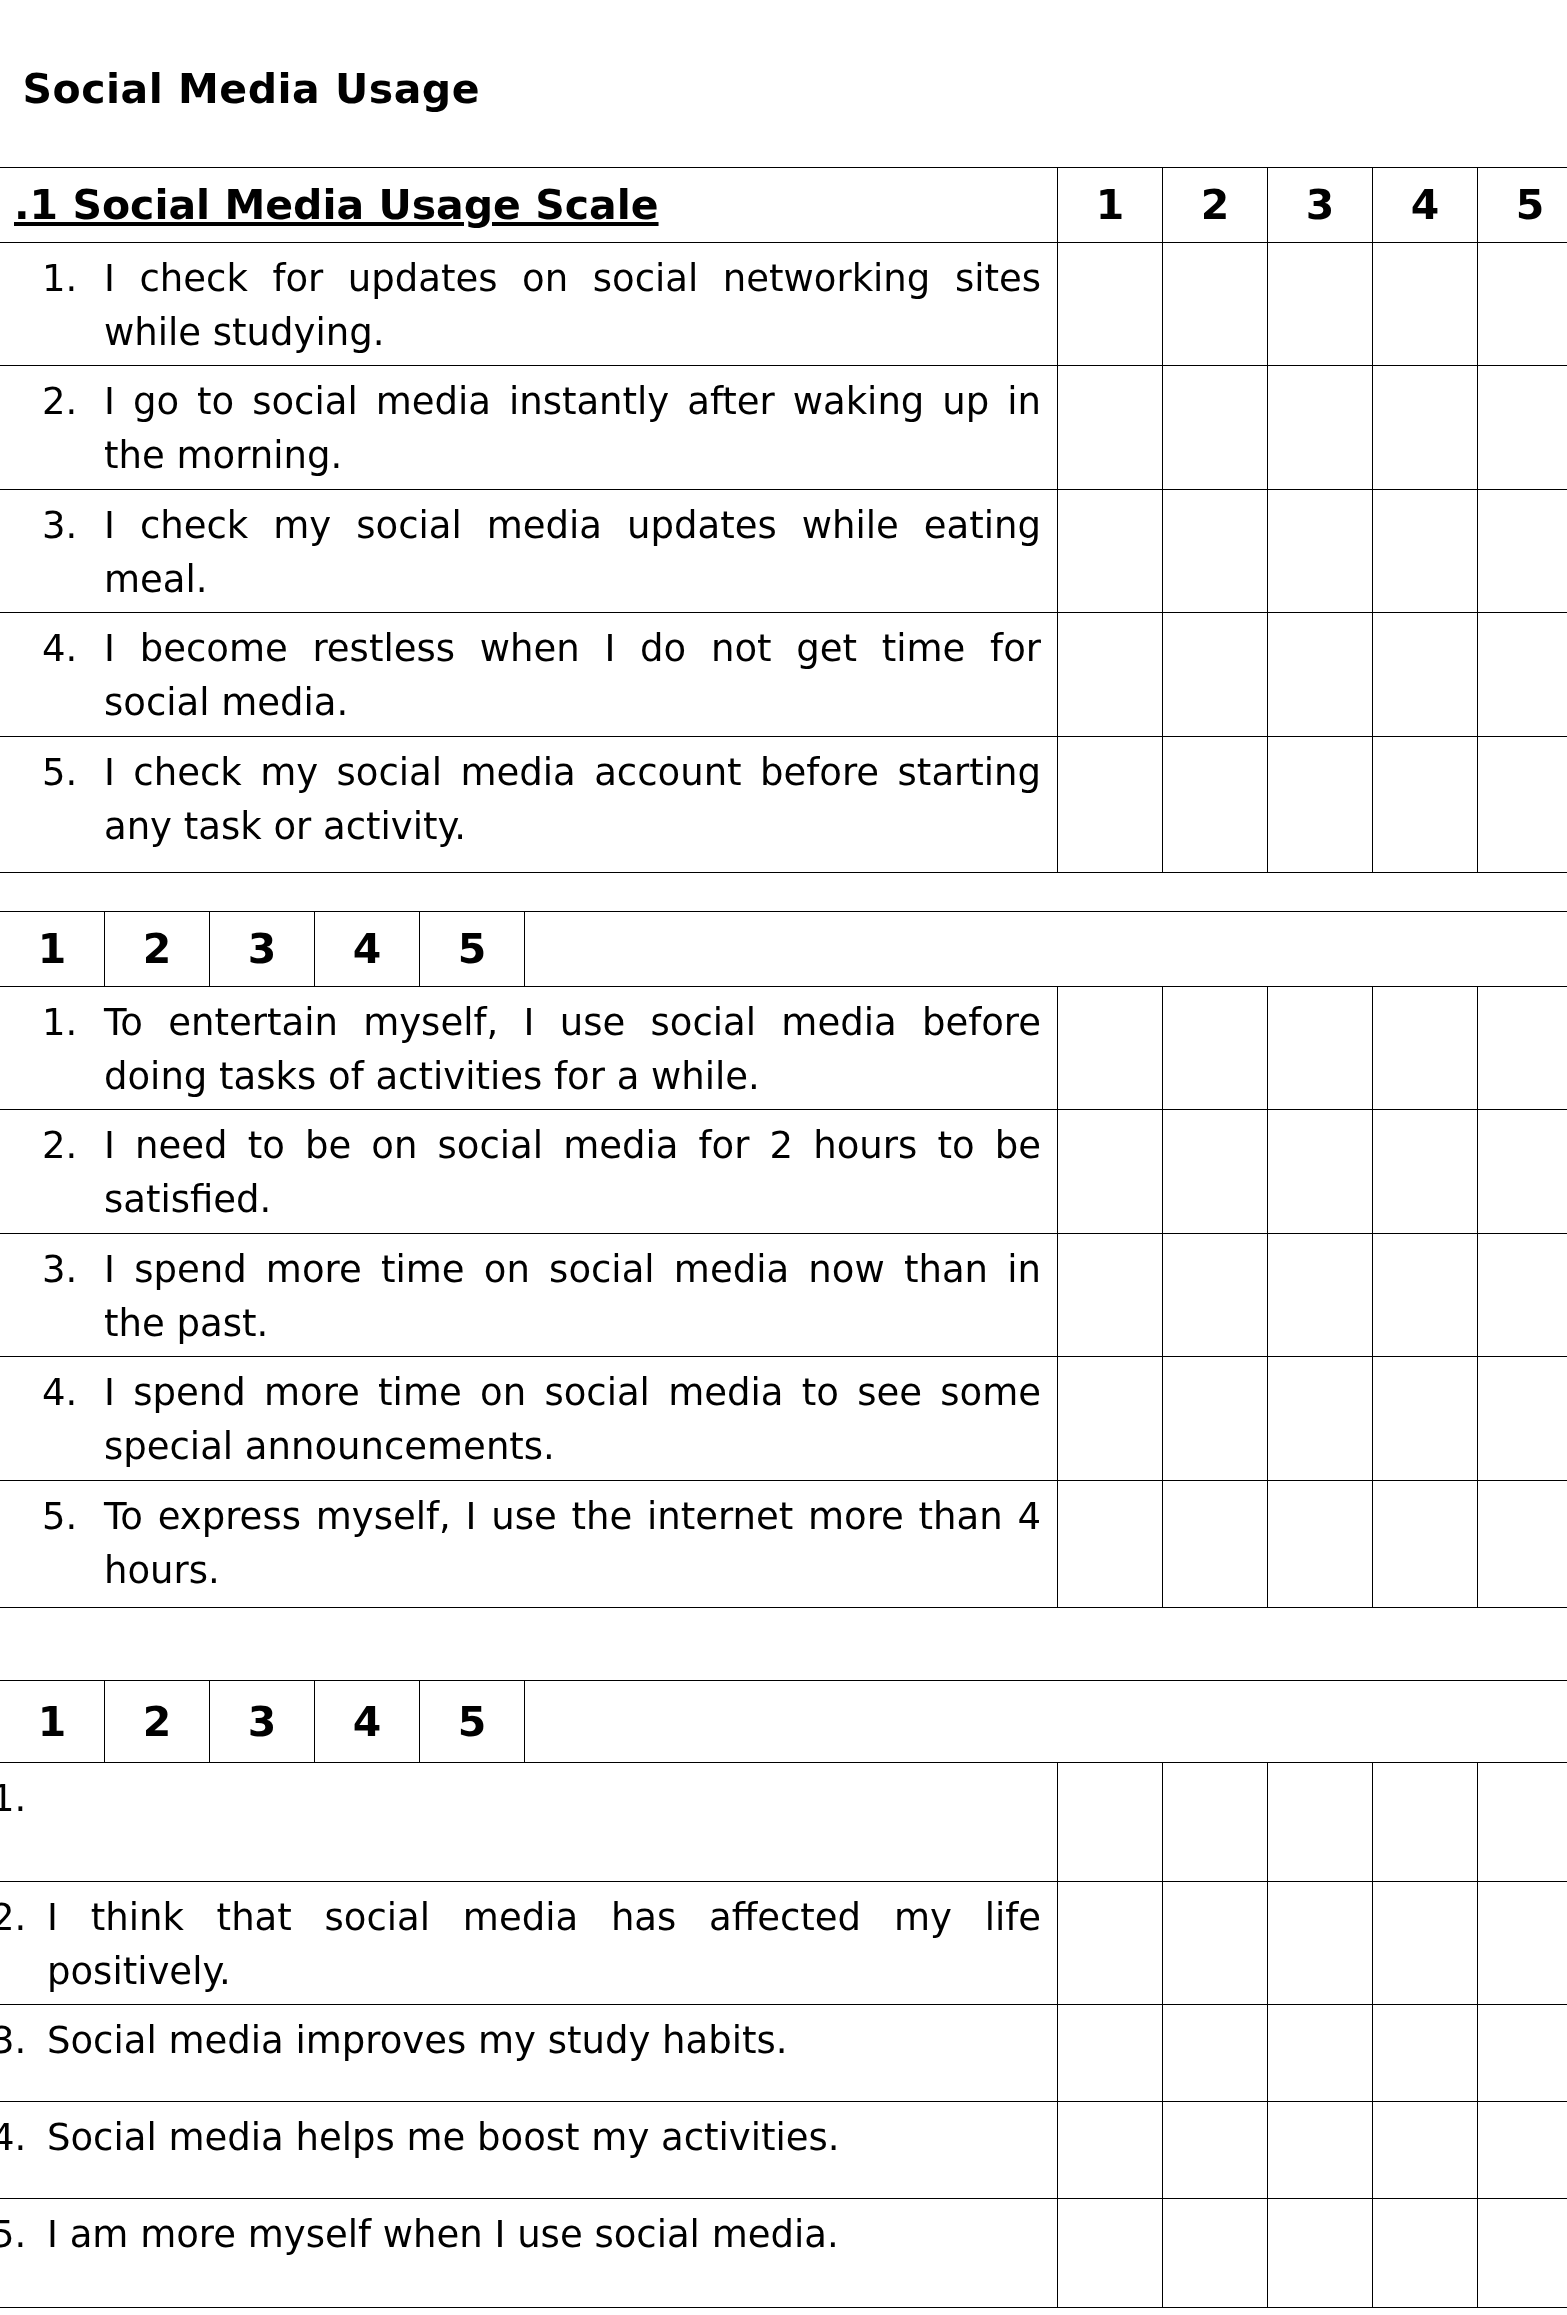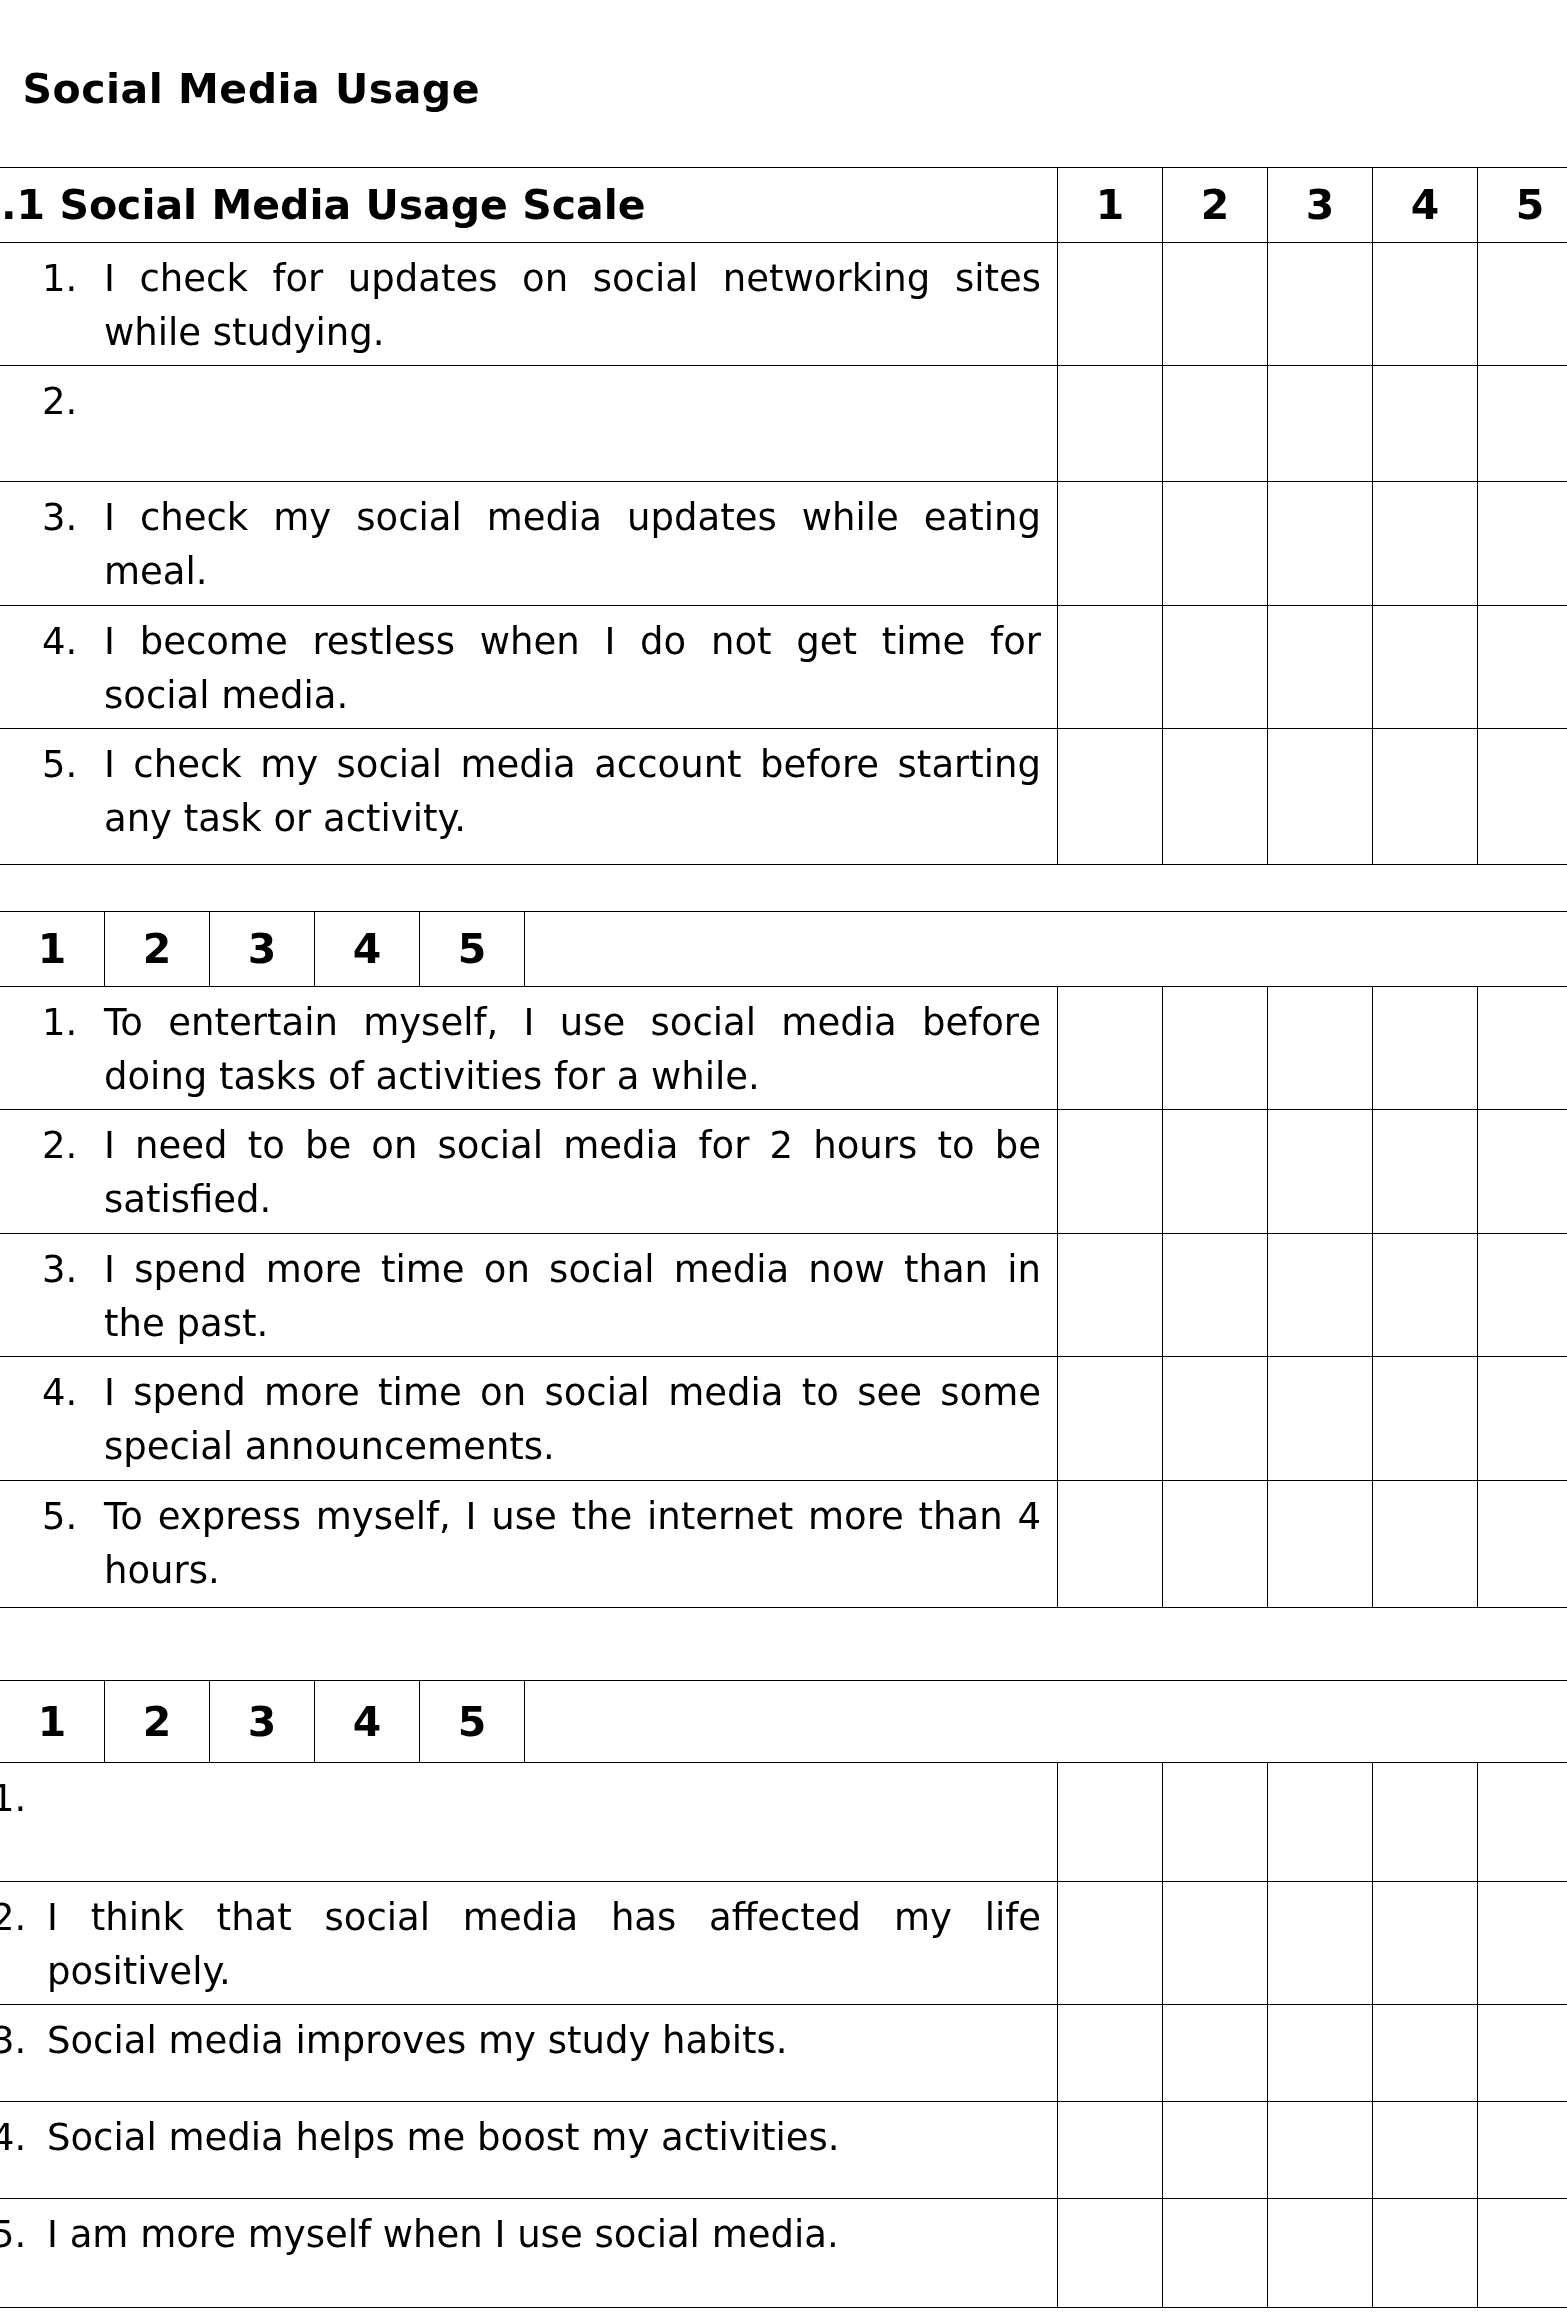--- a/index.html
+++ b/index.html
@@ -43,23 +43,24 @@
     border-bottom: 1.8px solid #000;
     height: 74px;
   }
   .t3 .hrow { height: 81px; }
   .hcell {
     width: 1058px;
     box-sizing: border-box;
     border-right: 1.8px solid #000;
     display: flex;
     align-items: center;
-    padding-left: 1px;
+    padding-left: 14px;
     font-size: 41px;
     font-weight: bold;
+    text-decoration: underline;
   }
   .rcell {
     width: 105px;
     box-sizing: border-box;
     border-right: 1.8px solid #000;
     display: flex;
     align-items: center;
     justify-content: center;
   }
   .rhead {
@@ -126,20 +127,21 @@
       </div>
       <div class="rcell"></div>
       <div class="rcell"></div>
       <div class="rcell"></div>
       <div class="rcell"></div>
       <div class="rcell"></div>
     </div>
     <div class="qrow rh128">
       <div class="stmt">
         <span class="num">2.</span>
+        <span class="txt">I go to social media instantly after waking up in the morning.</span>
       </div>
       <div class="rcell"></div>
       <div class="rcell"></div>
       <div class="rcell"></div>
       <div class="rcell"></div>
       <div class="rcell"></div>
     </div>
     <div class="qrow rh128">
       <div class="stmt">
         <span class="num">3.</span>

